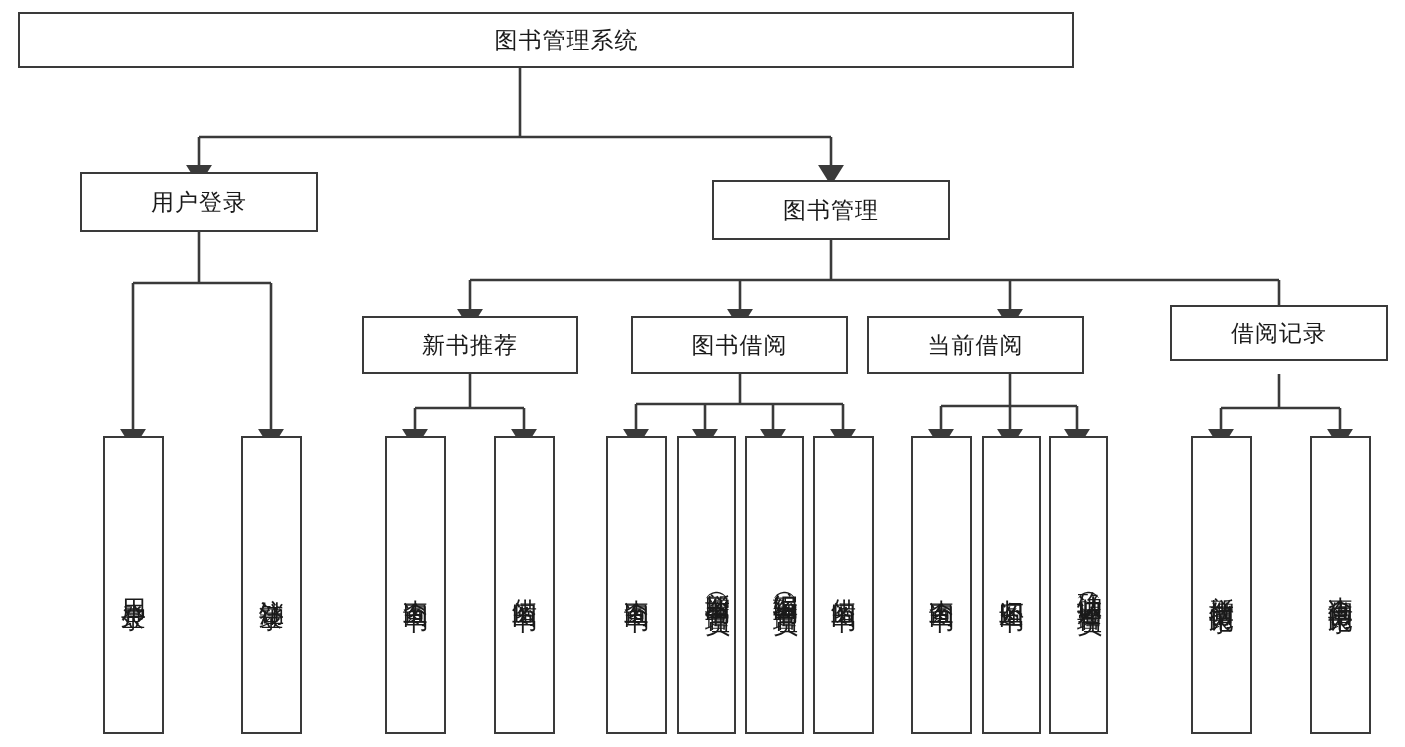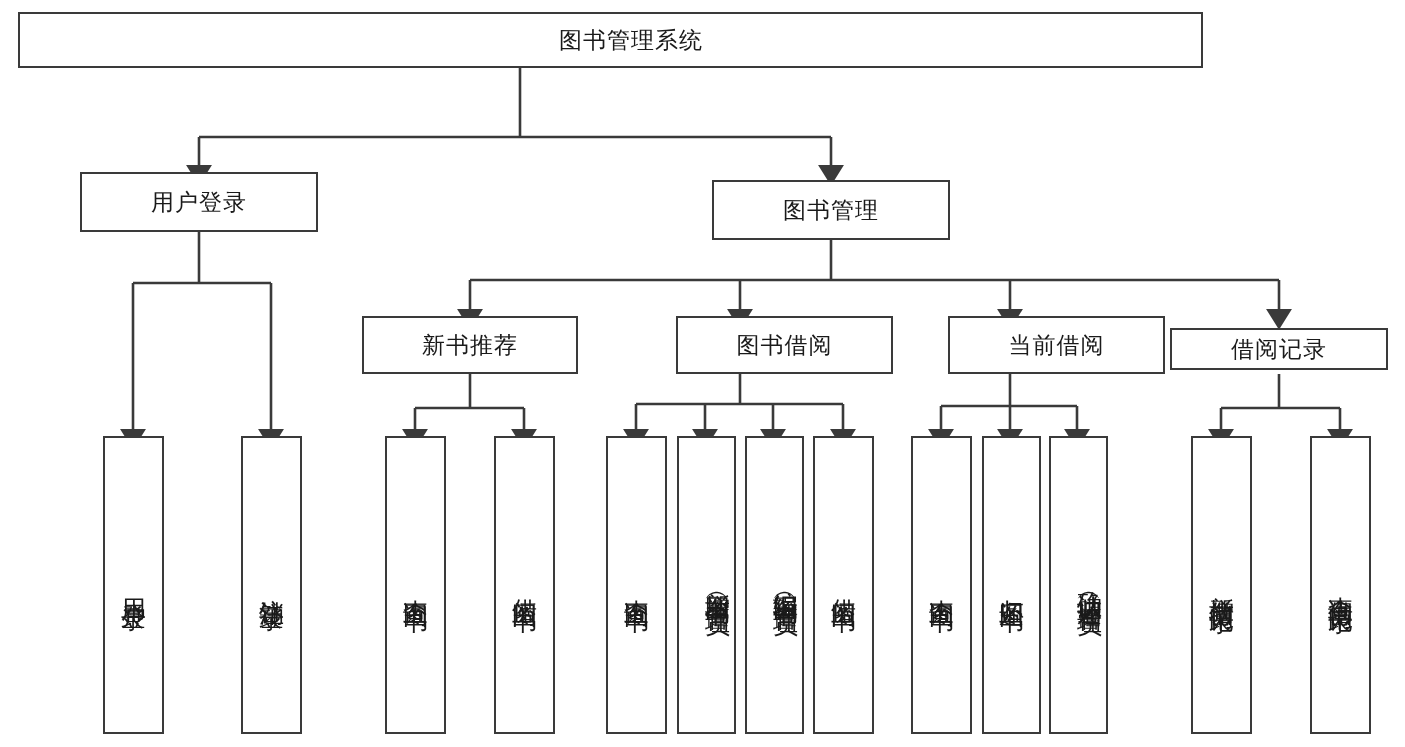--- a/index.html
+++ b/index.html
@@ -117,41 +117,41 @@
       <path d="M1010,406 L1010,432" marker-end="url(#arrow)"></path>
       <path d="M1077,406 L1077,432" marker-end="url(#arrow)"></path>
 
       <path d="M1279,374 L1279,408"></path>
       <path d="M1221,408 L1340,408"></path>
       <path d="M1221,408 L1221,432" marker-end="url(#arrow)"></path>
       <path d="M1340,408 L1340,432" marker-end="url(#arrow)"></path>
     </g>
   </svg>
 
-  <div class="node horiz" style="left:18px; top:12px; width:1185px; height:56px;padding-left:41px;">
+  <div class="node horiz" style="left:18px; top:12px; width:1056px; height:56px;padding-left:41px;">
     <span class="node-label">图书管理系统</span>
   </div>
 
   <div class="node horiz" style="left:80px; top:172px; width:238px; height:60px;">
     <span class="node-label">用户登录</span>
   </div>
   <div class="node horiz" style="left:712px; top:180px; width:238px; height:60px;">
     <span class="node-label">图书管理</span>
   </div>
 
   <div class="node horiz" style="left:362px; top:316px; width:216px; height:58px;">
     <span class="node-label">新书推荐</span>
   </div>
-  <div class="node horiz" style="left:631px; top:316px; width:217px; height:58px;margin-left:45px;">
+  <div class="node horiz" style="left:631px; top:316px; width:217px; height:58px;">
     <span class="node-label">图书借阅</span>
   </div>
-  <div class="node horiz" style="left:948px; top:316px; width:217px; height:58px;">
+  <div class="node horiz" style="left:867px; top:316px; width:217px; height:58px;">
     <span class="node-label">当前借阅</span>
   </div>
-  <div class="node horiz" style="left:1170px; top:328px; width:218px; height:42px;">
+  <div class="node horiz" style="left:1170px; top:305px; width:218px; height:56px;">
     <span class="node-label">借阅记录</span>
   </div>
 
   <div class="node vert midalign" style="left:103px; top:436px; width:61px; height:298px;">
     <span class="node-label">用户登录</span>
   </div>
   <div class="node vert midalign" style="left:241px; top:436px; width:61px; height:298px;">
     <span class="node-label">注销登录</span>
   </div>
 

